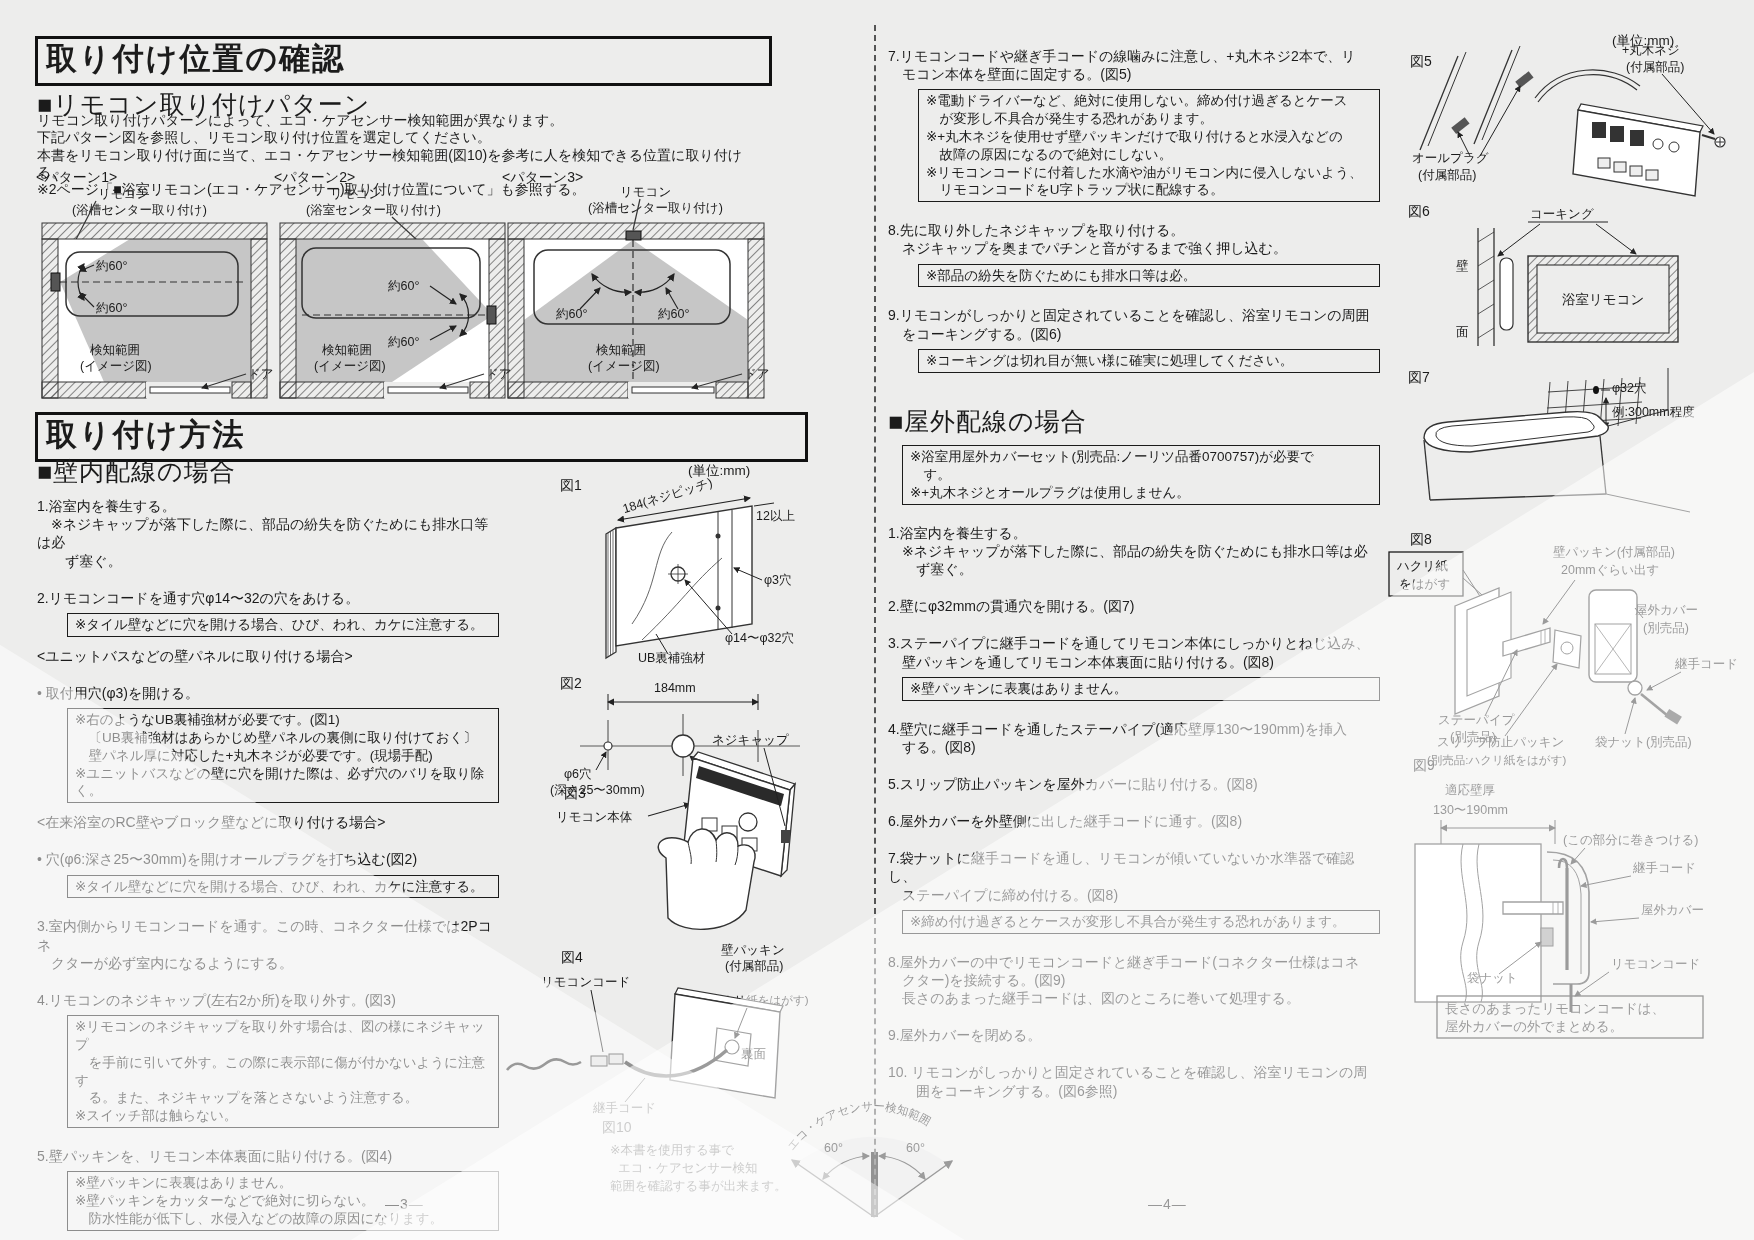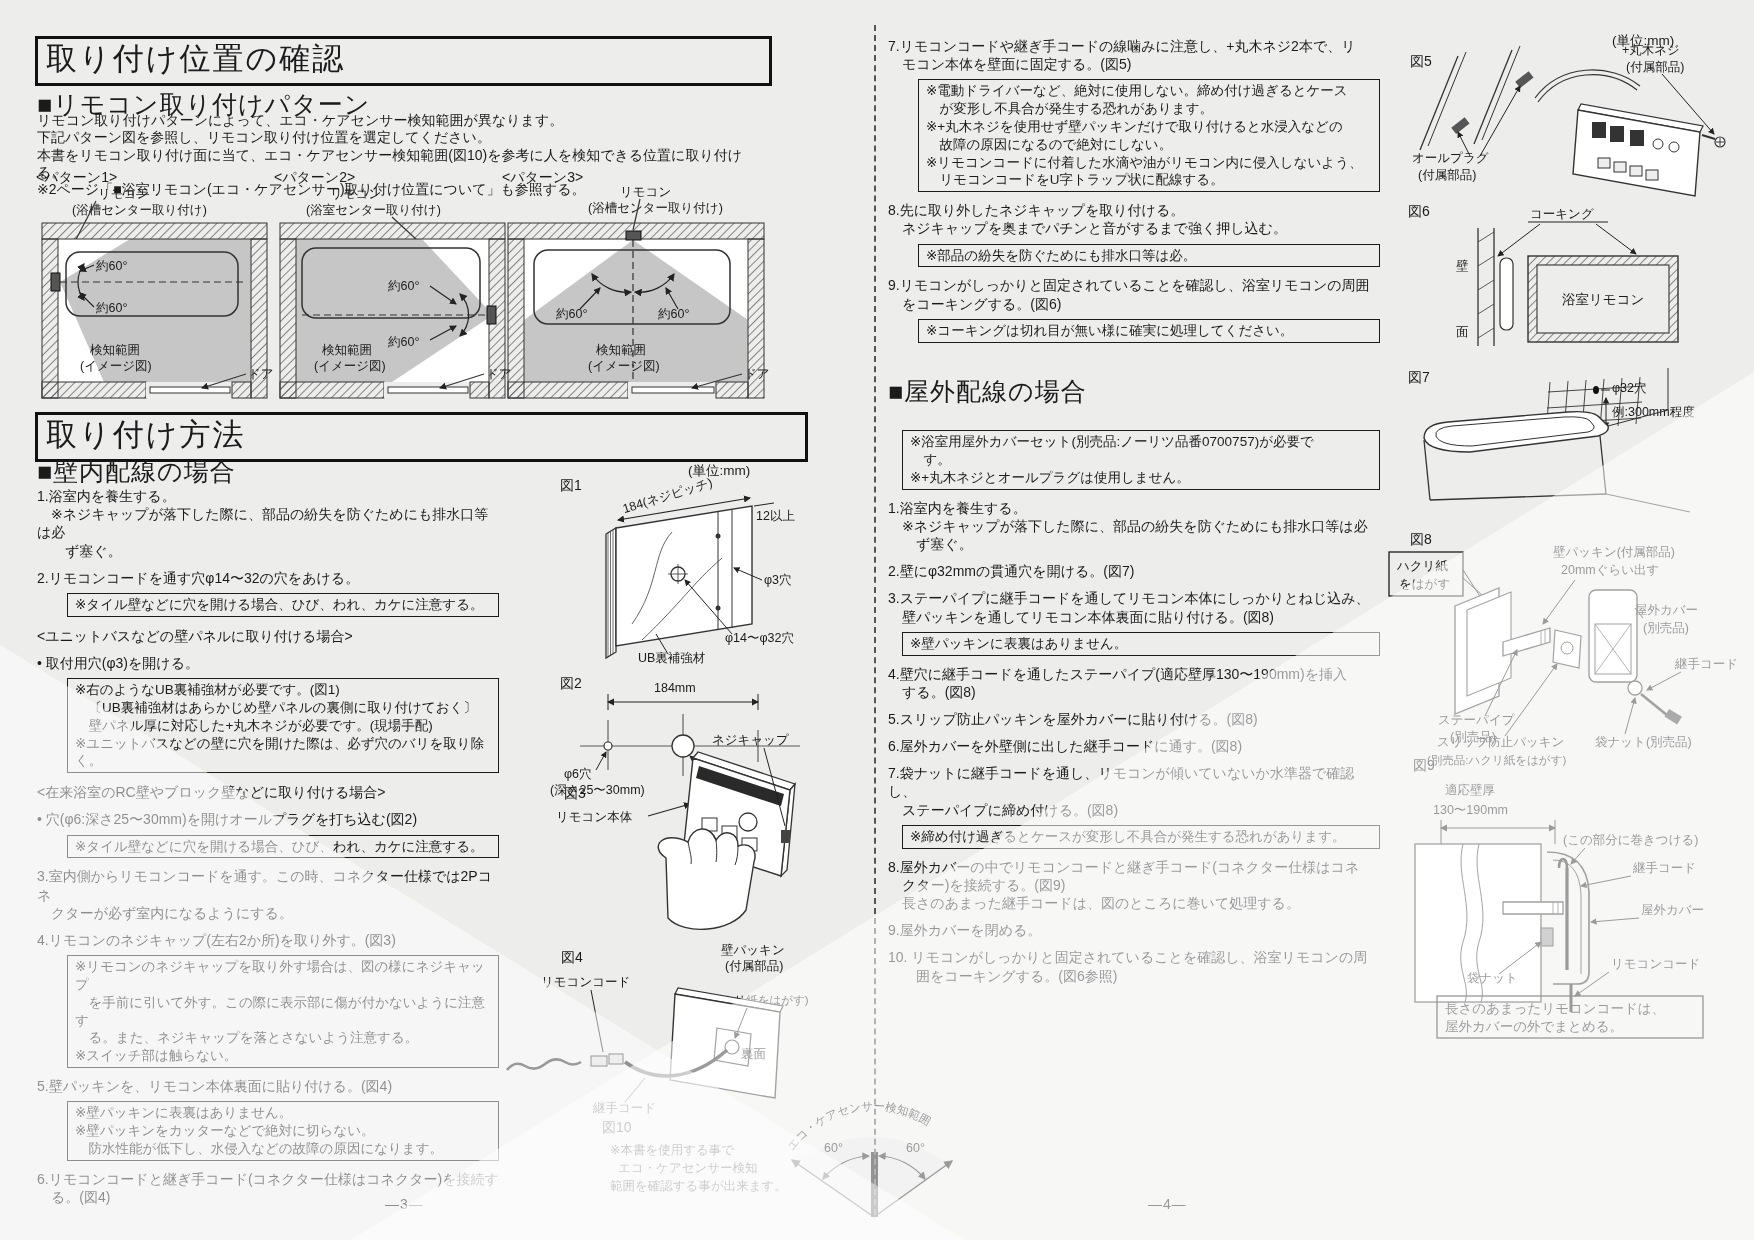--- a/index.html
+++ b/index.html
@@ -1,23 +1,23 @@
 <!DOCTYPE html>
 <html><head>
 <meta charset="utf-8">
 <style>
 *{margin:0;padding:0;box-sizing:border-box}
 html,body{width:1754px;height:1240px}
 body{position:relative;background:#ededec;font-family:"Liberation Sans","DejaVu Sans",sans-serif;color:#1b1b1b;overflow:hidden}
 .abs{position:absolute}
 .pre{white-space:pre-wrap}
-.h1box{border:3px solid #111;padding:1px 12px 4px 8px;font-size:31px;font-weight:400;letter-spacing:2px;line-height:1.25;background:transparent}
+.h1box{border:3px solid #111;padding:1px 12px 4px 8px;font-size:31px;font-weight:700;letter-spacing:2px;line-height:1.25;background:transparent}
 .h2{font-size:25px;letter-spacing:1px}
 .col{font-size:14px;line-height:1.3}
-.step{margin-top:9px}
+.step{margin-top:19px}
 .subhead{margin-top:10px}
 .note{border:1.5px solid #1b1b1b;padding:2px 7px;margin:6px 0 6px 30px;font-size:13.5px;line-height:1.32}
 .unit{font-size:13.5px}
 .pagenum{font-size:14px;letter-spacing:1px}
 .divider{border-left:2px dashed #555;width:0}
 svg{overflow:visible}
 svg text{font-family:"Liberation Sans","DejaVu Sans",sans-serif;fill:#1b1b1b;font-size:12.5px}
 svg .flabel{font-size:14px}
 svg .s11{font-size:11.5px}
 line,path,rect,polygon,circle,ellipse{vector-effect:none}
@@ -293,21 +293,21 @@
 　故障の原因になるので絶対にしない。
 ※リモコンコードに付着した水滴や油がリモコン内に侵入しないよう、
 　リモコンコードをU字トラップ状に配線する。</div>
     <div class="step pre">8.先に取り外したネジキャップを取り付ける。
 　ネジキャップを奥までパチンと音がするまで強く押し込む。</div>
     <div class="note pre">※部品の紛失を防ぐためにも排水口等は必。</div>
     <div class="step pre">9.リモコンがしっかりと固定されていることを確認し、浴室リモコンの周囲
 　をコーキングする。(図6)</div>
     <div class="note pre">※コーキングは切れ目が無い様に確実に処理してください。</div>
     <div class="h2" style="margin-top:32px">■屋外配線の場合</div>
-    <div class="note pre" style="margin-left:14px;margin-top:23px">※浴室用屋外カバーセット(別売品:ノーリツ品番0700757)が必要で
+    <div class="note pre" style="margin-left:14px;margin-top:8px">※浴室用屋外カバーセット(別売品:ノーリツ品番0700757)が必要で
 　す。
 ※+丸木ネジとオールプラグは使用しません。</div>
     <div class="step pre">1.浴室内を養生する。
 　※ネジキャップが落下した際に、部品の紛失を防ぐためにも排水口等は必
 　　ず塞ぐ。</div>
     <div class="step pre">2.壁にφ32mmの貫通穴を開ける。(図7)</div>
     <div class="step pre">3.ステーパイプに継手コードを通してリモコン本体にしっかりとねじ込み、
 　壁パッキンを通してリモコン本体裏面に貼り付ける。(図8)</div>
     <div class="note pre" style="margin-left:14px">※壁パッキンに表裏はありません。</div>
     <div class="step pre">4.壁穴に継手コードを通したステーパイプ(適応壁厚130〜190mm)を挿入

